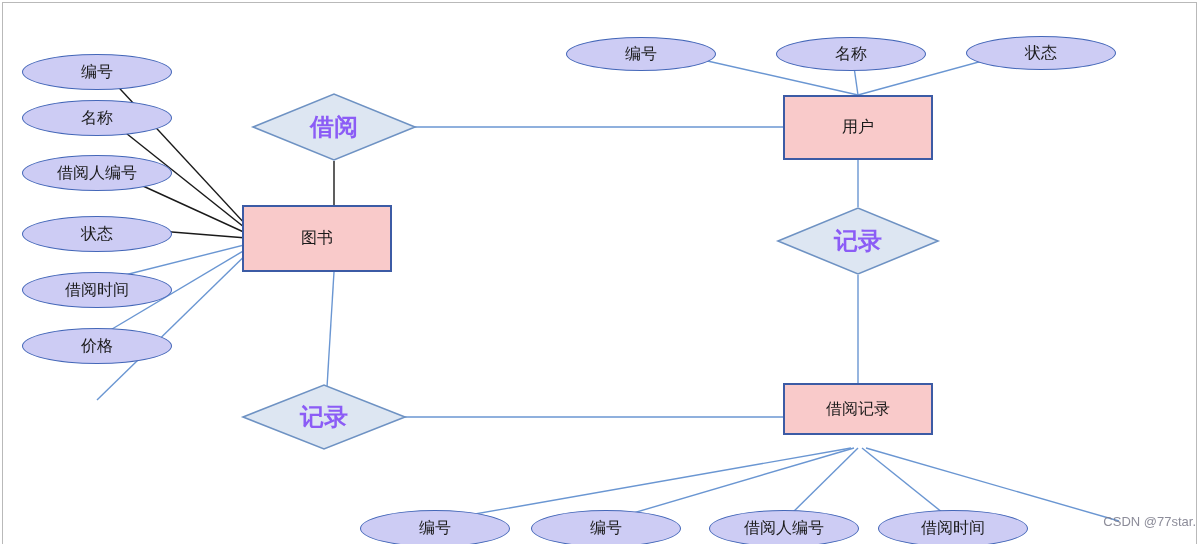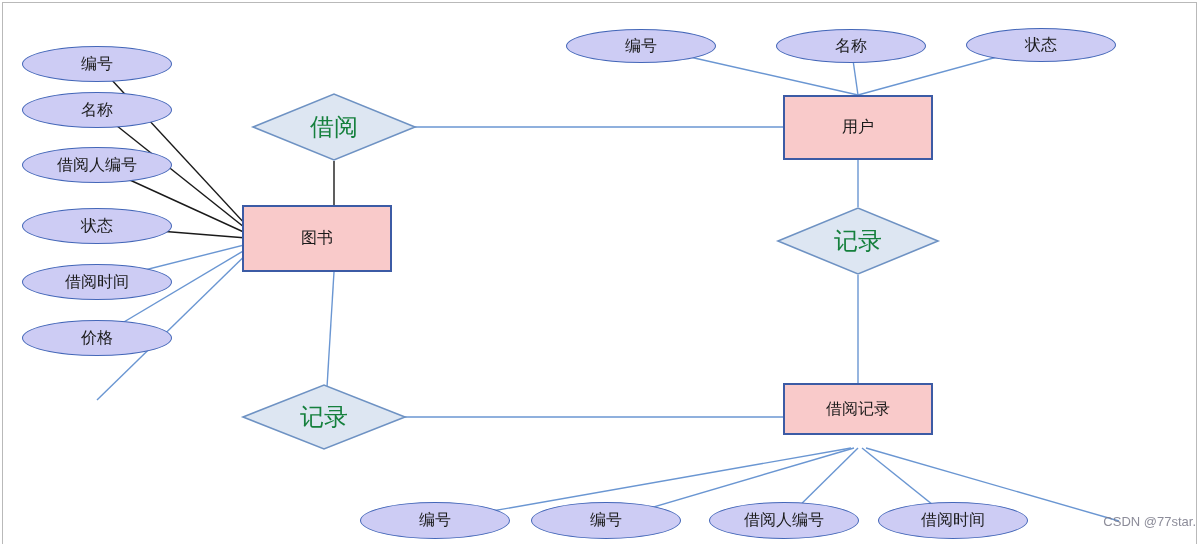--- a/index.html
+++ b/index.html
@@ -24,33 +24,35 @@
     position: absolute;
     left: 0; top: 0;
     z-index: 0;
   }
   .node { position: absolute; z-index: 2; display: flex; align-items: center; justify-content: center; box-sizing: border-box; color: #1a1a1a; }
   .ellipse {
     background: #cdccf4;
     border: 1.6px solid #4467b8;
     border-radius: 50%;
     font-size: 16px;
+    margin-top: 8px;
   }
   .entity {
     background: #f9caca;
     border: 2px solid #3c5ba5;
     font-size: 16px;
   }
   .diamond-label {
     position: absolute;
     z-index: 2;
     transform: translate(-50%, -50%);
     font-size: 24px;
-    color: #15803d;
+    color: #8b5cf6;
     white-space: nowrap;
+    font-weight: bold;
   }
   #watermark {
     position: absolute;
     z-index: 3;
     right: 3px;
     top: 514px;
     font-size: 13px;
     color: rgba(120, 120, 135, 0.85);
     margin-left: 16px;
   }

